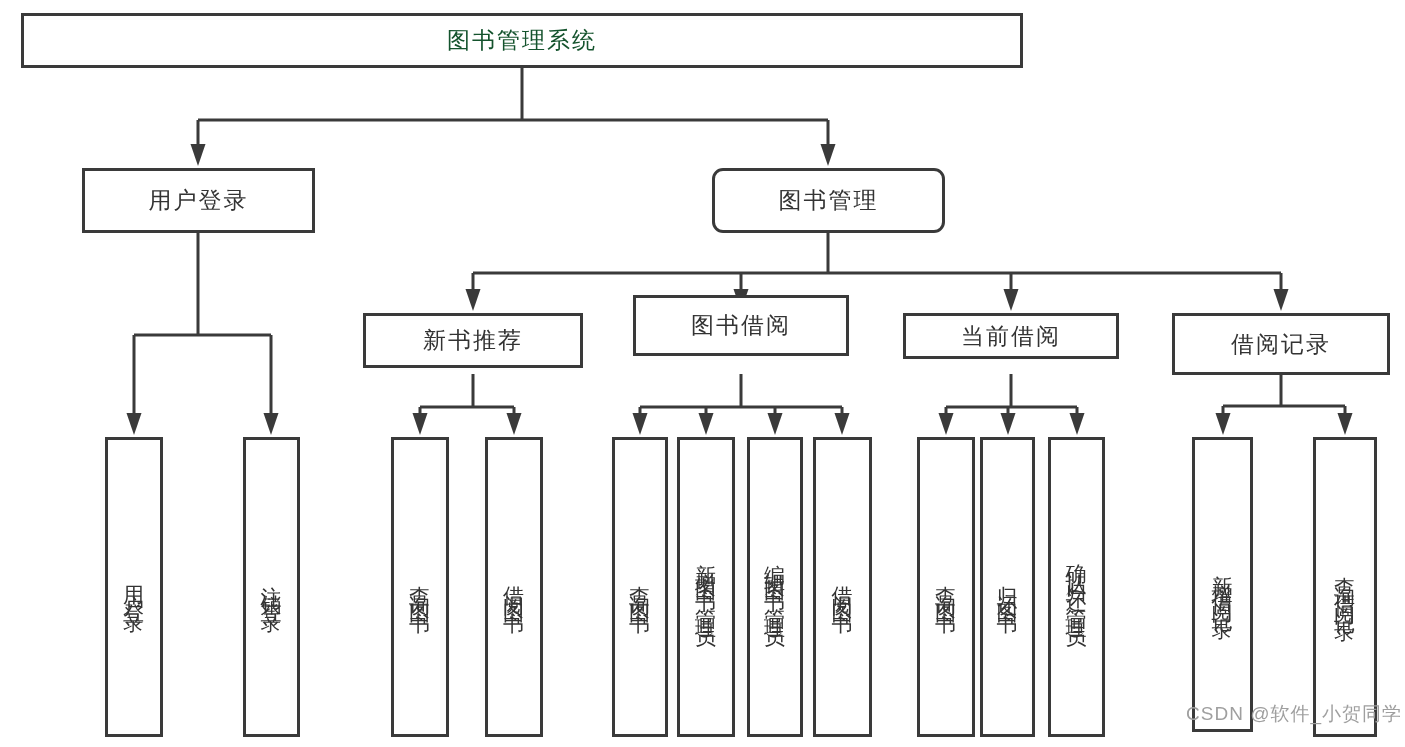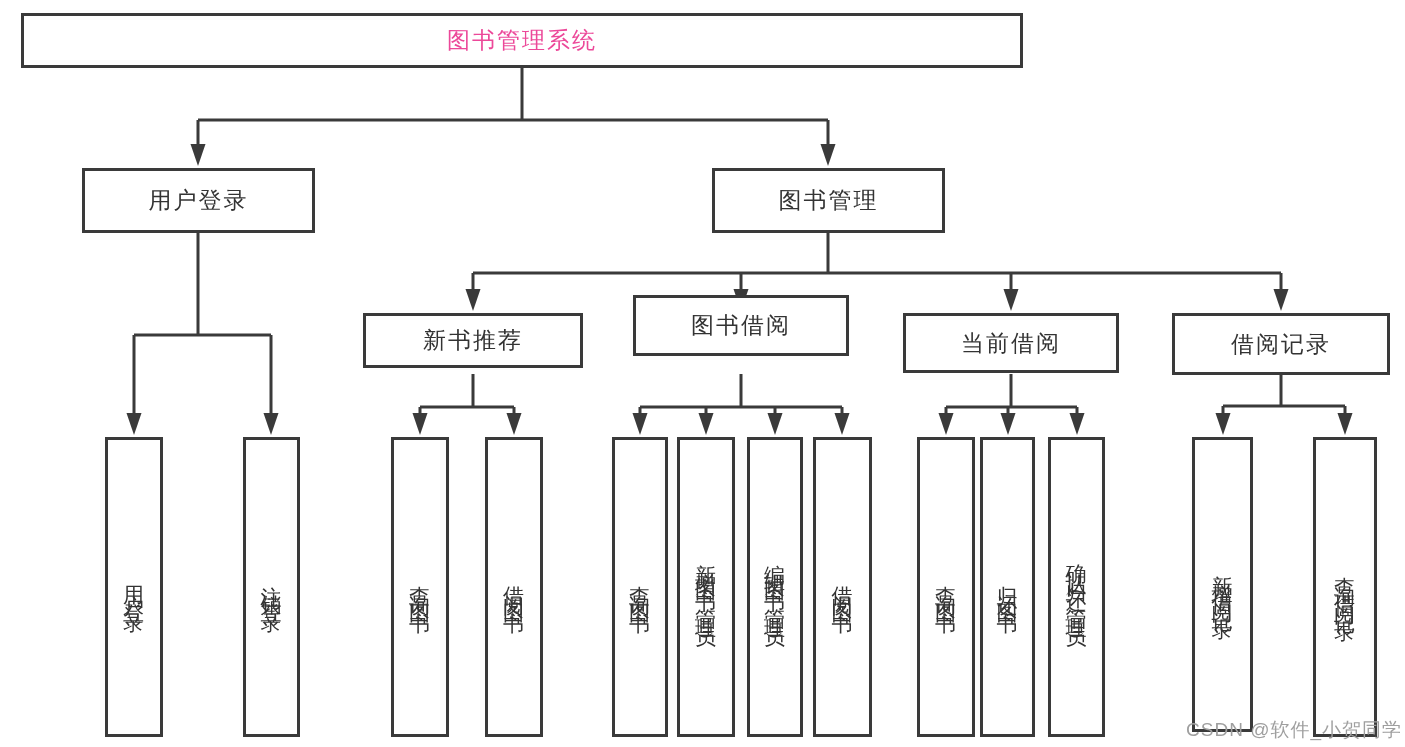--- a/index.html
+++ b/index.html
@@ -12,21 +12,21 @@
     border:3px solid #3a3a3a;color:#333;
     display:flex;align-items:center;justify-content:center;
     text-align:center;
   }
   .node.h{font-size:23px;letter-spacing:2px;white-space:nowrap;}
   .node.v{
     writing-mode:vertical-rl;
     font-size:21px;letter-spacing:9px;line-height:1;
   }
   .watermark{
-    position:absolute;right:3px;bottom:4px;
+    position:absolute;right:3px;bottom:20px;
     color:#9f9f9f;font-size:19px;letter-spacing:1px;white-space:nowrap;
   }
 </style>
 </head>
 <body>
 
 <div class="canvas">
   <svg class="lines" viewBox="0 0 1405 747" xmlns="http://www.w3.org/2000/svg">
       <path d="M 522 68 L 522 120 M 198 120 L 828 120 M 198 120 L 198 152 M 828 120 L 828 152" fill="none" stroke="#3a3a3a" stroke-width="3"></path>
       <polygon points="190.5,144 205.5,144 198,166" fill="#3a3a3a"></polygon>
@@ -49,26 +49,26 @@
       <polygon points="834.5,413 849.5,413 842,435" fill="#3a3a3a"></polygon>
       <path d="M 1011 374 L 1011 407 M 946 407 L 1077 407 M 946 407 L 946 421 M 1008 407 L 1008 421 M 1077 407 L 1077 421" fill="none" stroke="#3a3a3a" stroke-width="3"></path>
       <polygon points="938.5,413 953.5,413 946,435" fill="#3a3a3a"></polygon>
       <polygon points="1000.5,413 1015.5,413 1008,435" fill="#3a3a3a"></polygon>
       <polygon points="1069.5,413 1084.5,413 1077,435" fill="#3a3a3a"></polygon>
       <path d="M 1281 375 L 1281 406 M 1223 406 L 1345 406 M 1223 406 L 1223 421 M 1345 406 L 1345 421" fill="none" stroke="#3a3a3a" stroke-width="3"></path>
       <polygon points="1215.5,413 1230.5,413 1223,435" fill="#3a3a3a"></polygon>
       <polygon points="1337.5,413 1352.5,413 1345,435" fill="#3a3a3a"></polygon>
     </svg>
   <div class="nodes-layer">
-      <div class="node h" style="left: 21px; top: 13px; width: 1002px; height: 55px; border-color: rgb(58, 58, 58); color: #ec4899;">图书管理系统</div>
+      <div class="node h" style="left: 21px; top: 13px; width: 1002px; height: 55px; border-color: rgb(58, 58, 58); color: #14532d;">图书管理系统</div>
       <div class="node h" style="left: 82px; top: 168px; width: 233px; height: 65px; border-color: rgb(58, 58, 58); color: rgb(51, 51, 51);">用户登录</div>
-      <div class="node h" style="left: 712px; top: 168px; width: 233px; height: 65px; border-color: rgb(58, 58, 58); color: rgb(51, 51, 51);">图书管理</div>
+      <div class="node h" style="left: 712px; top: 168px; width: 233px; height: 65px; border-color: rgb(58, 58, 58); color: rgb(51, 51, 51); border-radius: 11px;">图书管理</div>
       <div class="node h" style="left: 363px; top: 313px; width: 220px; height: 55px; border-color: rgb(58, 58, 58); color: rgb(51, 51, 51);">新书推荐</div>
       <div class="node h" style="left: 633px; top: 295px; width: 216px; height: 61px; border-color: rgb(58, 58, 58); color: rgb(51, 51, 51);">图书借阅</div>
-      <div class="node h" style="left: 903px; top: 313px; width: 216px; height: 60px; border-color: rgb(58, 58, 58); color: rgb(51, 51, 51);">当前借阅</div>
+      <div class="node h" style="left: 903px; top: 313px; width: 216px; height: 46px; border-color: rgb(58, 58, 58); color: rgb(51, 51, 51);">当前借阅</div>
       <div class="node h" style="left: 1172px; top: 313px; width: 218px; height: 62px; border-color: rgb(58, 58, 58); color: rgb(51, 51, 51);">借阅记录</div>
       <div class="node v" style="left: 105px; top: 437px; width: 58px; height: 300px; border-color: rgb(58, 58, 58); color: rgb(51, 51, 51);">用户登录</div>
       <div class="node v" style="left: 243px; top: 437px; width: 57px; height: 300px; border-color: rgb(58, 58, 58); color: rgb(51, 51, 51);">注销登录</div>
       <div class="node v" style="left: 391px; top: 437px; width: 58px; height: 300px; border-color: rgb(58, 58, 58); color: rgb(51, 51, 51);">查询图书</div>
       <div class="node v" style="left: 485px; top: 437px; width: 58px; height: 300px; border-color: rgb(58, 58, 58); color: rgb(51, 51, 51);">借阅图书</div>
       <div class="node v" style="left: 612px; top: 437px; width: 56px; height: 300px; border-color: rgb(58, 58, 58); color: rgb(51, 51, 51);">查询图书</div>
       <div class="node v" style="left: 677px; top: 437px; width: 58px; height: 300px; border-color: rgb(58, 58, 58); color: rgb(51, 51, 51);">新增图书（管理员）</div>
       <div class="node v" style="left: 747px; top: 437px; width: 56px; height: 300px; border-color: rgb(58, 58, 58); color: rgb(51, 51, 51);">编辑图书（管理员）</div>
       <div class="node v" style="left: 813px; top: 437px; width: 59px; height: 300px; border-color: rgb(58, 58, 58); color: rgb(51, 51, 51);">借阅图书</div>
       <div class="node v" style="left: 917px; top: 437px; width: 58px; height: 300px; border-color: rgb(58, 58, 58); color: rgb(51, 51, 51);">查询图书</div>

